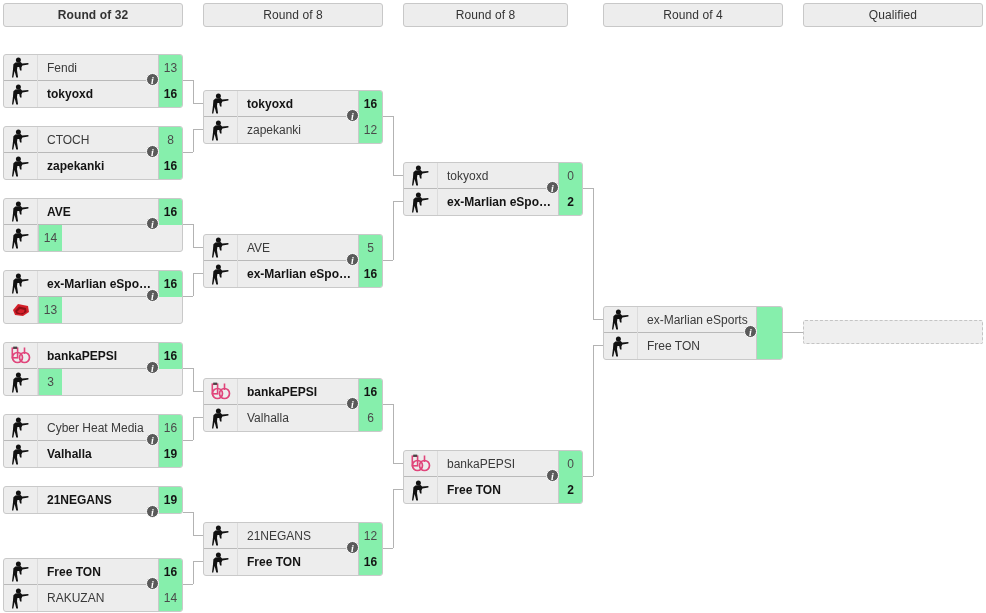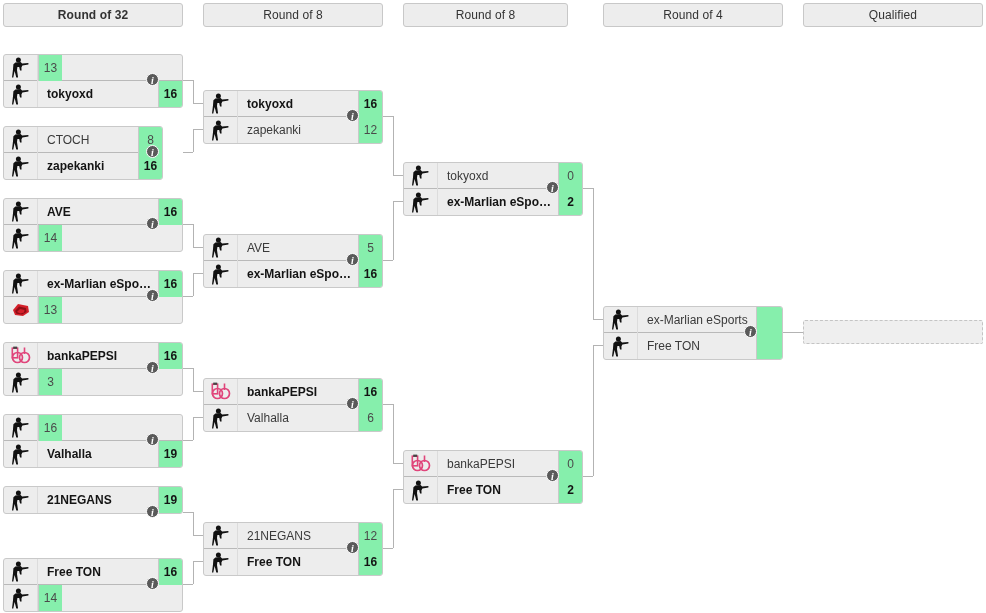--- a/index.html
+++ b/index.html
@@ -155,37 +155,38 @@
 <div class="match" style="left: 3px; top: 54px; width: 180px;">
     <div class="row row-top">
       <span class="logo">
         <svg width="17" height="21" viewBox="0 0 17 21">
           <g fill="#111111">
             <circle cx="6.4" cy="2.9" r="2.5"></circle>
             <path d="M3.4 5.4 L8.6 5.0 L10.1 6.6 L16.4 6.0 L16.4 7.6 L10.4 8.6 L9.4 10.4 L9.6 13.4 L8.0 13.4 L7.2 9.9 L5.4 9.9 L5.0 12.9 L6.1 20.6 L4.3 20.6 L2.6 13.9 L1.3 20.6 L0.0 20.4 L1.0 12.2 L1.4 7.2 Z"></path>
           </g>
         </svg>
       </span>
+      <span class="team">Fendi</span>
       <span class="score">13</span>
     </div>
     <div class="row row-bottom">
       <span class="logo">
         <svg width="17" height="21" viewBox="0 0 17 21">
           <g fill="#111111">
             <circle cx="6.4" cy="2.9" r="2.5"></circle>
             <path d="M3.4 5.4 L8.6 5.0 L10.1 6.6 L16.4 6.0 L16.4 7.6 L10.4 8.6 L9.4 10.4 L9.6 13.4 L8.0 13.4 L7.2 9.9 L5.4 9.9 L5.0 12.9 L6.1 20.6 L4.3 20.6 L2.6 13.9 L1.3 20.6 L0.0 20.4 L1.0 12.2 L1.4 7.2 Z"></path>
           </g>
         </svg>
       </span>
       <span class="team winner">tokyoxd</span>
       <span class="score winner">16</span>
     </div>
   </div>
 <span class="info-badge" style="left: 146px; top: 145px; position: absolute;">i</span>
-<div class="match" style="left: 3px; top: 126px; width: 160px;">
+<div class="match" style="left: 3px; top: 126px; width: 180px;">
     <div class="row row-top">
       <span class="logo">
         <svg width="17" height="21" viewBox="0 0 17 21">
           <g fill="#111111">
             <circle cx="6.4" cy="2.9" r="2.5"></circle>
             <path d="M3.4 5.4 L8.6 5.0 L10.1 6.6 L16.4 6.0 L16.4 7.6 L10.4 8.6 L9.4 10.4 L9.6 13.4 L8.0 13.4 L7.2 9.9 L5.4 9.9 L5.0 12.9 L6.1 20.6 L4.3 20.6 L2.6 13.9 L1.3 20.6 L0.0 20.4 L1.0 12.2 L1.4 7.2 Z"></path>
           </g>
         </svg>
       </span>
       <span class="team">CTOCH</span>
@@ -286,20 +287,21 @@
 <div class="match" style="left: 3px; top: 414px; width: 180px;">
     <div class="row row-top">
       <span class="logo">
         <svg width="17" height="21" viewBox="0 0 17 21">
           <g fill="#111111">
             <circle cx="6.4" cy="2.9" r="2.5"></circle>
             <path d="M3.4 5.4 L8.6 5.0 L10.1 6.6 L16.4 6.0 L16.4 7.6 L10.4 8.6 L9.4 10.4 L9.6 13.4 L8.0 13.4 L7.2 9.9 L5.4 9.9 L5.0 12.9 L6.1 20.6 L4.3 20.6 L2.6 13.9 L1.3 20.6 L0.0 20.4 L1.0 12.2 L1.4 7.2 Z"></path>
           </g>
         </svg>
       </span>
+      <span class="team">Cyber Heat Media</span>
       <span class="score">16</span>
     </div>
     <div class="row row-bottom">
       <span class="logo">
         <svg width="17" height="21" viewBox="0 0 17 21">
           <g fill="#111111">
             <circle cx="6.4" cy="2.9" r="2.5"></circle>
             <path d="M3.4 5.4 L8.6 5.0 L10.1 6.6 L16.4 6.0 L16.4 7.6 L10.4 8.6 L9.4 10.4 L9.6 13.4 L8.0 13.4 L7.2 9.9 L5.4 9.9 L5.0 12.9 L6.1 20.6 L4.3 20.6 L2.6 13.9 L1.3 20.6 L0.0 20.4 L1.0 12.2 L1.4 7.2 Z"></path>
           </g>
         </svg>
@@ -339,20 +341,21 @@
     </div>
     <div class="row row-bottom">
       <span class="logo">
         <svg width="17" height="21" viewBox="0 0 17 21">
           <g fill="#111111">
             <circle cx="6.4" cy="2.9" r="2.5"></circle>
             <path d="M3.4 5.4 L8.6 5.0 L10.1 6.6 L16.4 6.0 L16.4 7.6 L10.4 8.6 L9.4 10.4 L9.6 13.4 L8.0 13.4 L7.2 9.9 L5.4 9.9 L5.0 12.9 L6.1 20.6 L4.3 20.6 L2.6 13.9 L1.3 20.6 L0.0 20.4 L1.0 12.2 L1.4 7.2 Z"></path>
           </g>
         </svg>
       </span>
+      <span class="team">RAKUZAN</span>
       <span class="score">14</span>
     </div>
   </div>
 <span class="info-badge" style="left: 346px; top: 109px; position: absolute;">i</span>
 <div class="match" style="left: 203px; top: 90px; width: 180px;">
     <div class="row row-top">
       <span class="logo">
         <svg width="17" height="21" viewBox="0 0 17 21">
           <g fill="#111111">
             <circle cx="6.4" cy="2.9" r="2.5"></circle>

